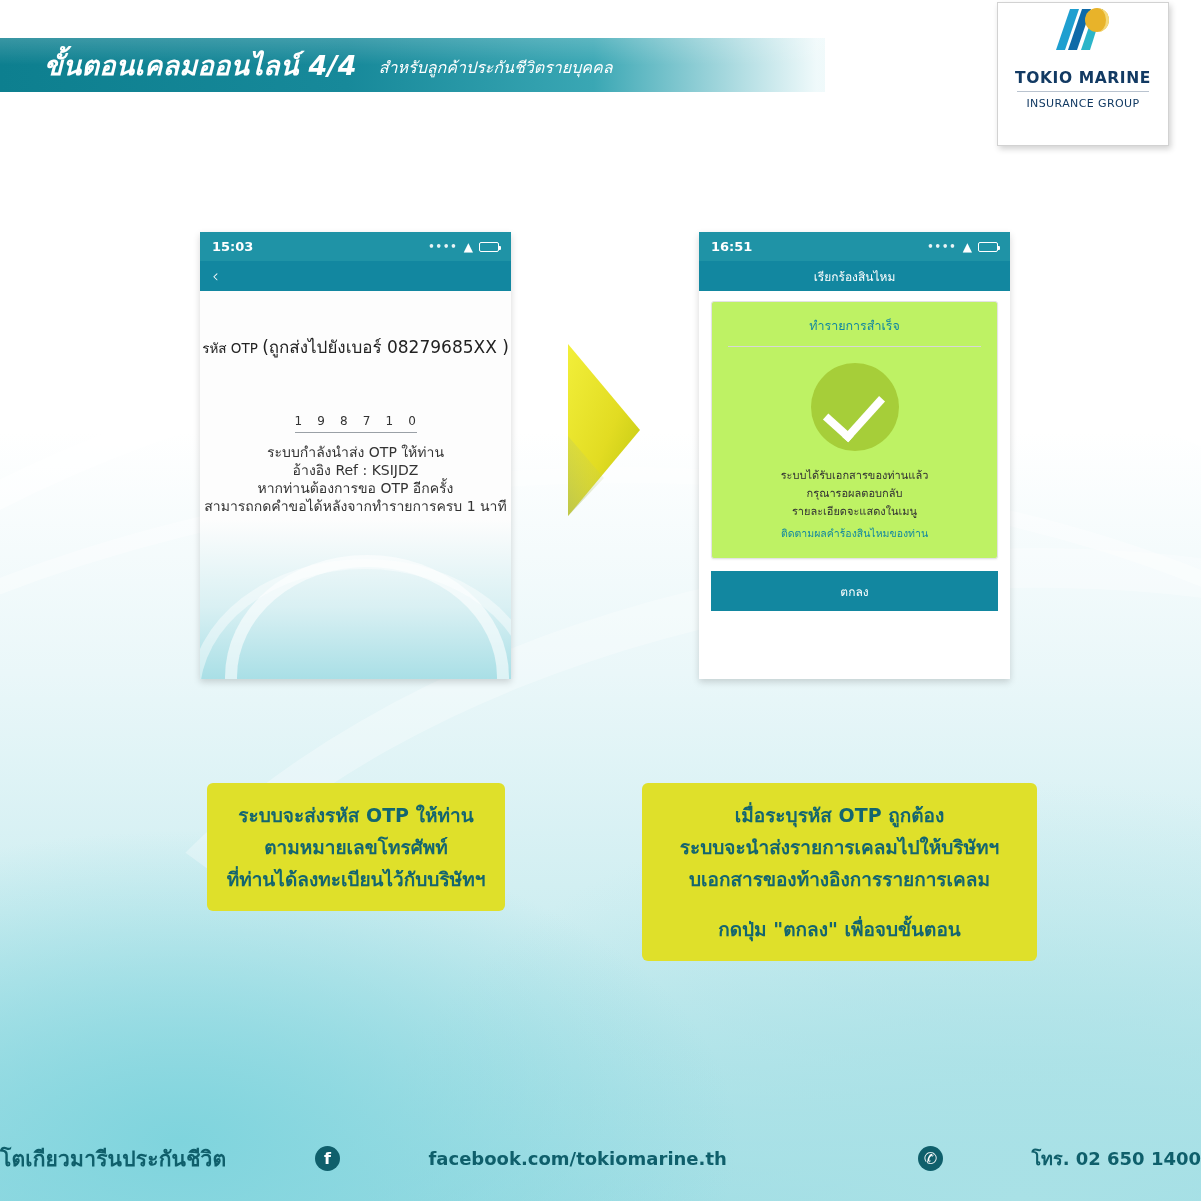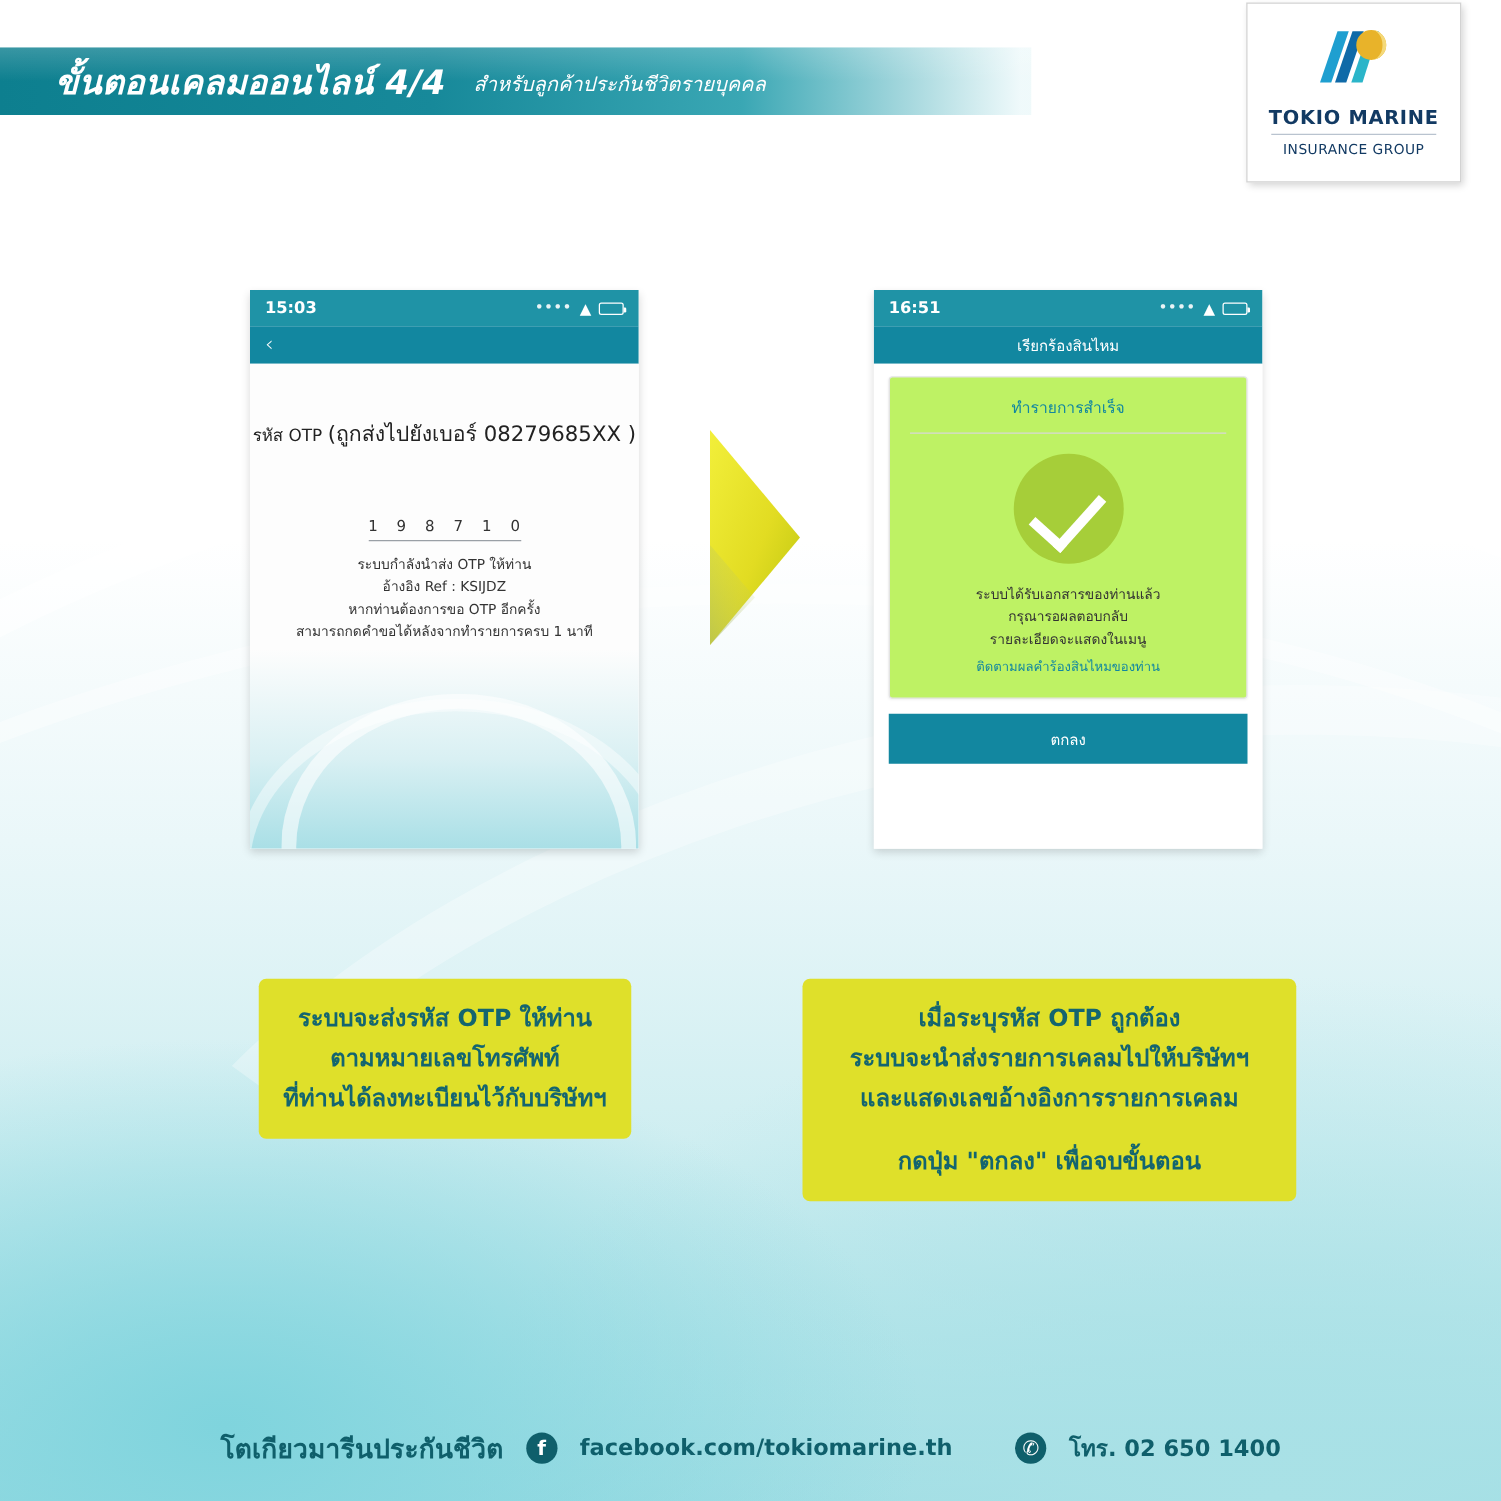--- a/index.html
+++ b/index.html
@@ -48,21 +48,20 @@
     font-size: 16px; font-style: italic; margin-left: 22px; position: relative;
     padding-top: 5px;
   }
 
   
   .logo-box {
     position: absolute; right: 32px; top: 2px; width: 172px; height: 144px;
     background: #ffffff; border: 1px solid #d2d2d2;
     box-shadow: 2px 3px 6px rgba(0,0,0,0.18);
     display: flex; flex-direction: column; align-items: center; justify-content: flex-start;
-    padding-top: 16px;
   }
   .logo-mark { width: 70px; height: 58px; }
   .logo-name { font-size: 15.5px; letter-spacing: .6px; color: #123a63; font-weight: bold; margin-top: 8px;}
   .logo-sub { font-size: 11px; letter-spacing: .4px; color: #123a63; margin-top: 5px;}
   .logo-rule { width: 132px; height: 1px; background: #b9c3cf; margin-top: 4px; }
 
   
   .phone {
     position: absolute; background: #ffffff;
     box-shadow: 0 3px 7px rgba(0,0,0,0.16);
@@ -110,21 +109,21 @@
     padding-top: 42px;
   }
   .otp-title .sub { font-size: 17px; }
   .otp-digits {
     position: relative; margin: 54px auto 0; width: 122px;
     display: flex; justify-content: space-between;
     font-size: 12px; color: #333; letter-spacing: .5px;
     border-bottom: 1px solid #9aa0a6; padding-bottom: 4px;
   }
   .otp-lines { position: relative; text-align: center; margin-top: 10px; }
-  .otp-lines div { font-size: 11px; color: #333; line-height: 18px; }
+  .otp-lines div { font-size: 14px; color: #333; line-height: 18px; }
 
   
   .b-body { position: relative; height: calc(100% - 59px); background: #ffffff; padding: 10px 12px 0; }
   .card {
     background: #bef264; border: 1px solid #e3e3e3; border-radius: 3px;
     box-shadow: 0 1px 2px rgba(0,0,0,0.06);
     padding: 14px 12px 16px; text-align: center;
   }
   .card-title { color: #1287a0; font-size: 12.5px; }
   .card-rule { height: 1px; background: #d7d7d7; margin: 10px 4px 16px; }
@@ -162,21 +161,21 @@
     line-height: 32px; padding: 16px 18px;
   }
   .callout-a { left: 207px; top: 783px; width: 298px; font-size: 19px; }
   .callout-b { left: 642px; top: 783px; width: 395px; font-size: 19px; }
   .callout p + p { margin-top: 0; }
   .gap { height: 18px; }
 
   
   .footer {
     position: absolute; left: 0; bottom: 0; width: 100%; height: 86px;
-    display: flex; align-items: center; justify-content: center; gap: 18px;
+    display: flex; align-items: center; justify-content: space-between; gap: 18px;
     color: #0f5f6b;
   }
   .footer-brand { font-size: 21px; font-weight: bold; letter-spacing: .2px; }
   .fb-icon, .ph-icon {
     width: 25px; height: 25px; border-radius: 50%;
     background: #0f5f6b; color: #ffffff;
     display: inline-flex; align-items: center; justify-content: center;
     font-size: 16px; font-weight: bold;
   }
   .footer-text { font-size: 18px; font-weight: bold; }
@@ -288,21 +287,21 @@
 
   <div class="callout callout-a">
     <p>ระบบจะส่งรหัส OTP ให้ท่าน</p>
     <p>ตามหมายเลขโทรศัพท์</p>
     <p>ที่ท่านได้ลงทะเบียนไว้กับบริษัทฯ</p>
   </div>
 
   <div class="callout callout-b">
     <p>เมื่อระบุรหัส OTP ถูกต้อง</p>
     <p>ระบบจะนำส่งรายการเคลมไปให้บริษัทฯ</p>
-    <p>และแสดงเลขอ้างอิงการรายการเคลม</p>
+    <p>บเอกสารของท้างอิงการรายการเคลม</p>
     <div class="gap"></div>
     <p>กดปุ่ม "ตกลง" เพื่อจบขั้นตอน</p>
   </div>
 
   <div class="footer">
     <span class="footer-brand">โตเกียวมารีนประกันชีวิต</span>
     <span class="fb-icon">f</span>
     <span class="footer-text">facebook.com/tokiomarine.th</span>
     <span class="footer-gap"></span>
     <span class="ph-icon">✆</span>

